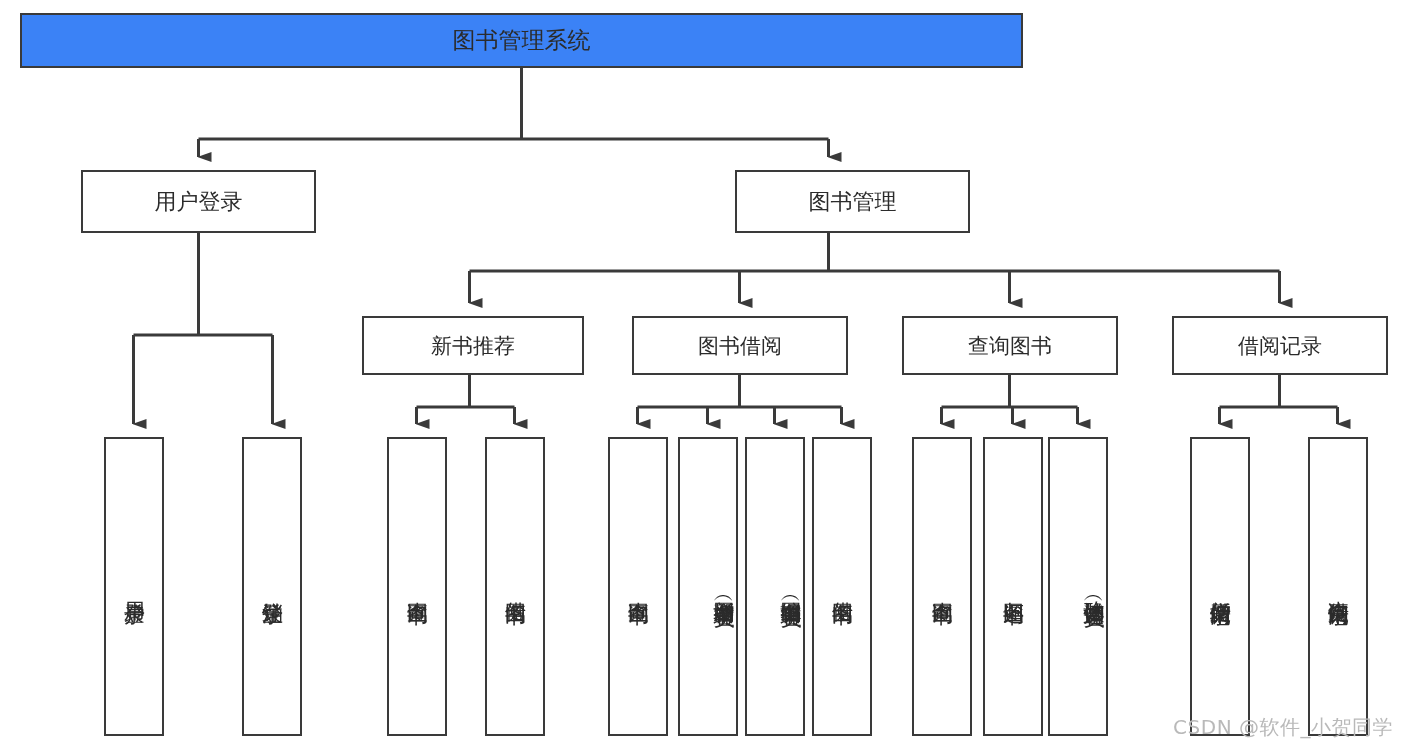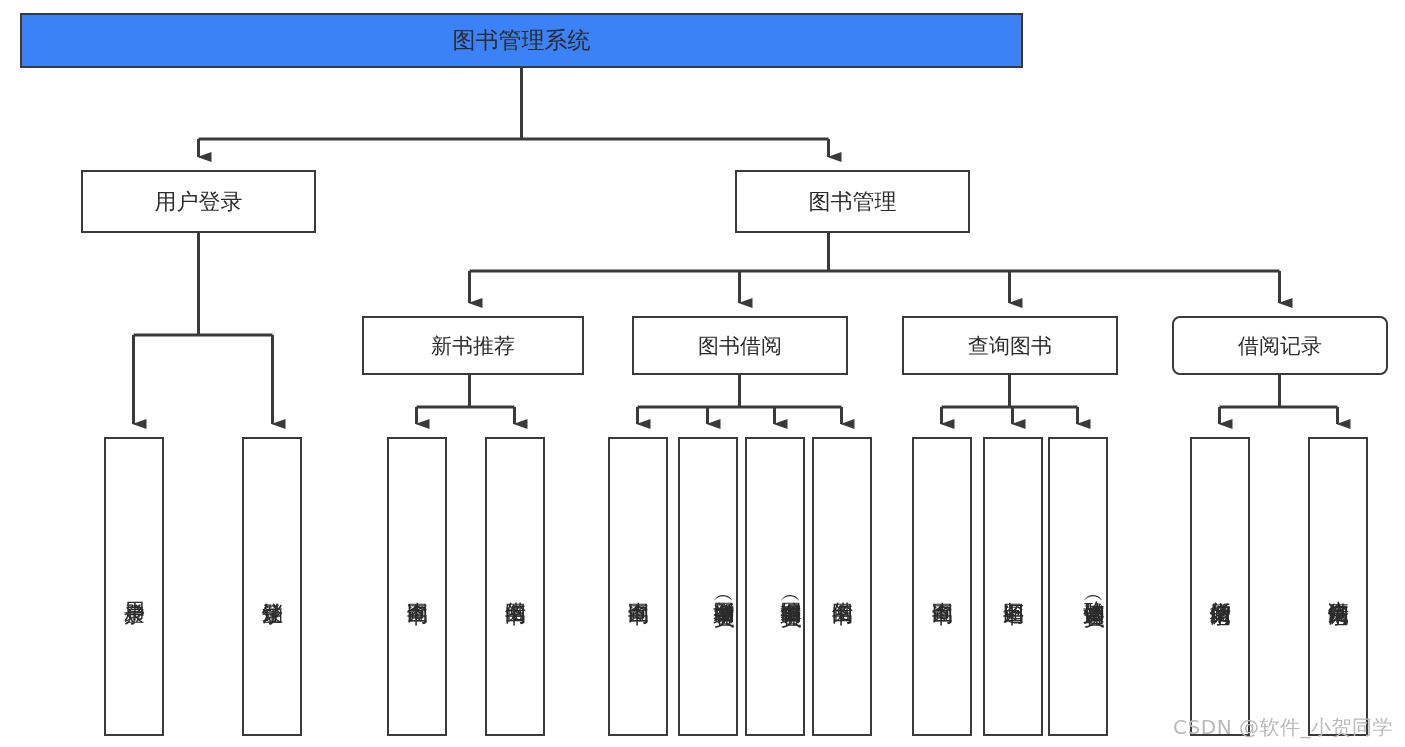--- a/index.html
+++ b/index.html
@@ -145,21 +145,21 @@
 
   <div class="node lvl3" style="left: 362px; top: 316px; width: 222px; height: 59px; border-color: rgb(58, 58, 58); background: rgb(255, 255, 255); color: rgb(43, 43, 43);">
     <span class="label">新书推荐</span>
   </div>
   <div class="node lvl3" style="left: 632px; top: 316px; width: 216px; height: 59px; border-color: rgb(58, 58, 58); background: rgb(255, 255, 255); color: rgb(43, 43, 43);">
     <span class="label">图书借阅</span>
   </div>
   <div class="node lvl3" style="left: 902px; top: 316px; width: 216px; height: 59px; border-color: rgb(58, 58, 58); background: rgb(255, 255, 255); color: rgb(43, 43, 43);">
     <span class="label">查询图书</span>
   </div>
-  <div class="node lvl3" style="left: 1172px; top: 316px; width: 216px; height: 59px; border-color: rgb(58, 58, 58); background: rgb(255, 255, 255); color: rgb(43, 43, 43); border-radius: 8px;">
+  <div class="node lvl3" style="left: 1172px; top: 316px; width: 216px; height: 59px; border-color: rgb(58, 58, 58); background: rgb(255, 255, 255); color: rgb(43, 43, 43);">
     <span class="label">借阅记录</span>
   </div>
 
   <div class="node leaf centered" style="left: 104px; top: 437px; width: 60px; height: 299px; border-color: rgb(58, 58, 58); background: rgb(255, 255, 255); color: rgb(43, 43, 43);">
     <span class="label">用户登录</span>
   </div>
   <div class="node leaf centered" style="left: 242px; top: 437px; width: 60px; height: 299px; border-color: rgb(58, 58, 58); background: rgb(255, 255, 255); color: rgb(43, 43, 43);">
     <span class="label">注销登录</span>
   </div>
   <div class="node leaf centered" style="left: 387px; top: 437px; width: 60px; height: 299px; border-color: rgb(58, 58, 58); background: rgb(255, 255, 255); color: rgb(43, 43, 43);">

